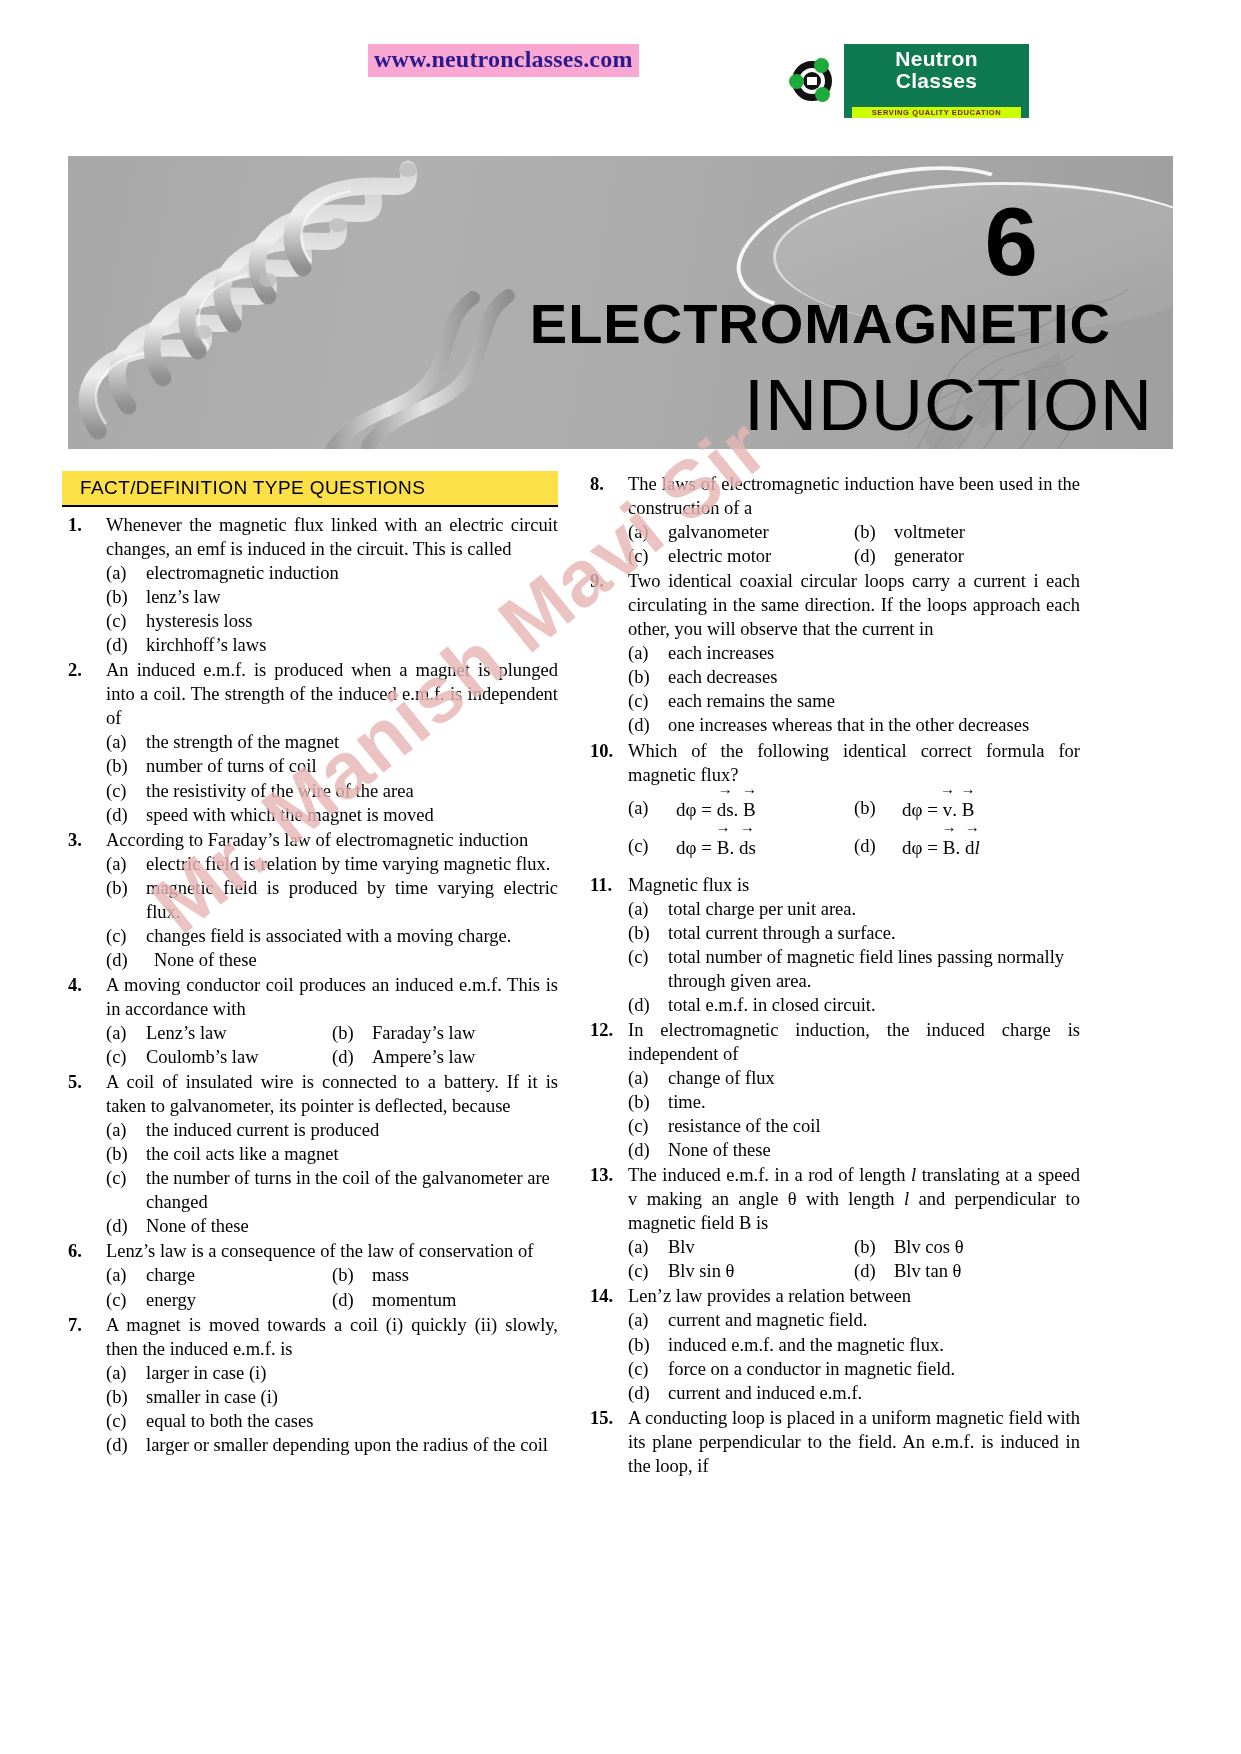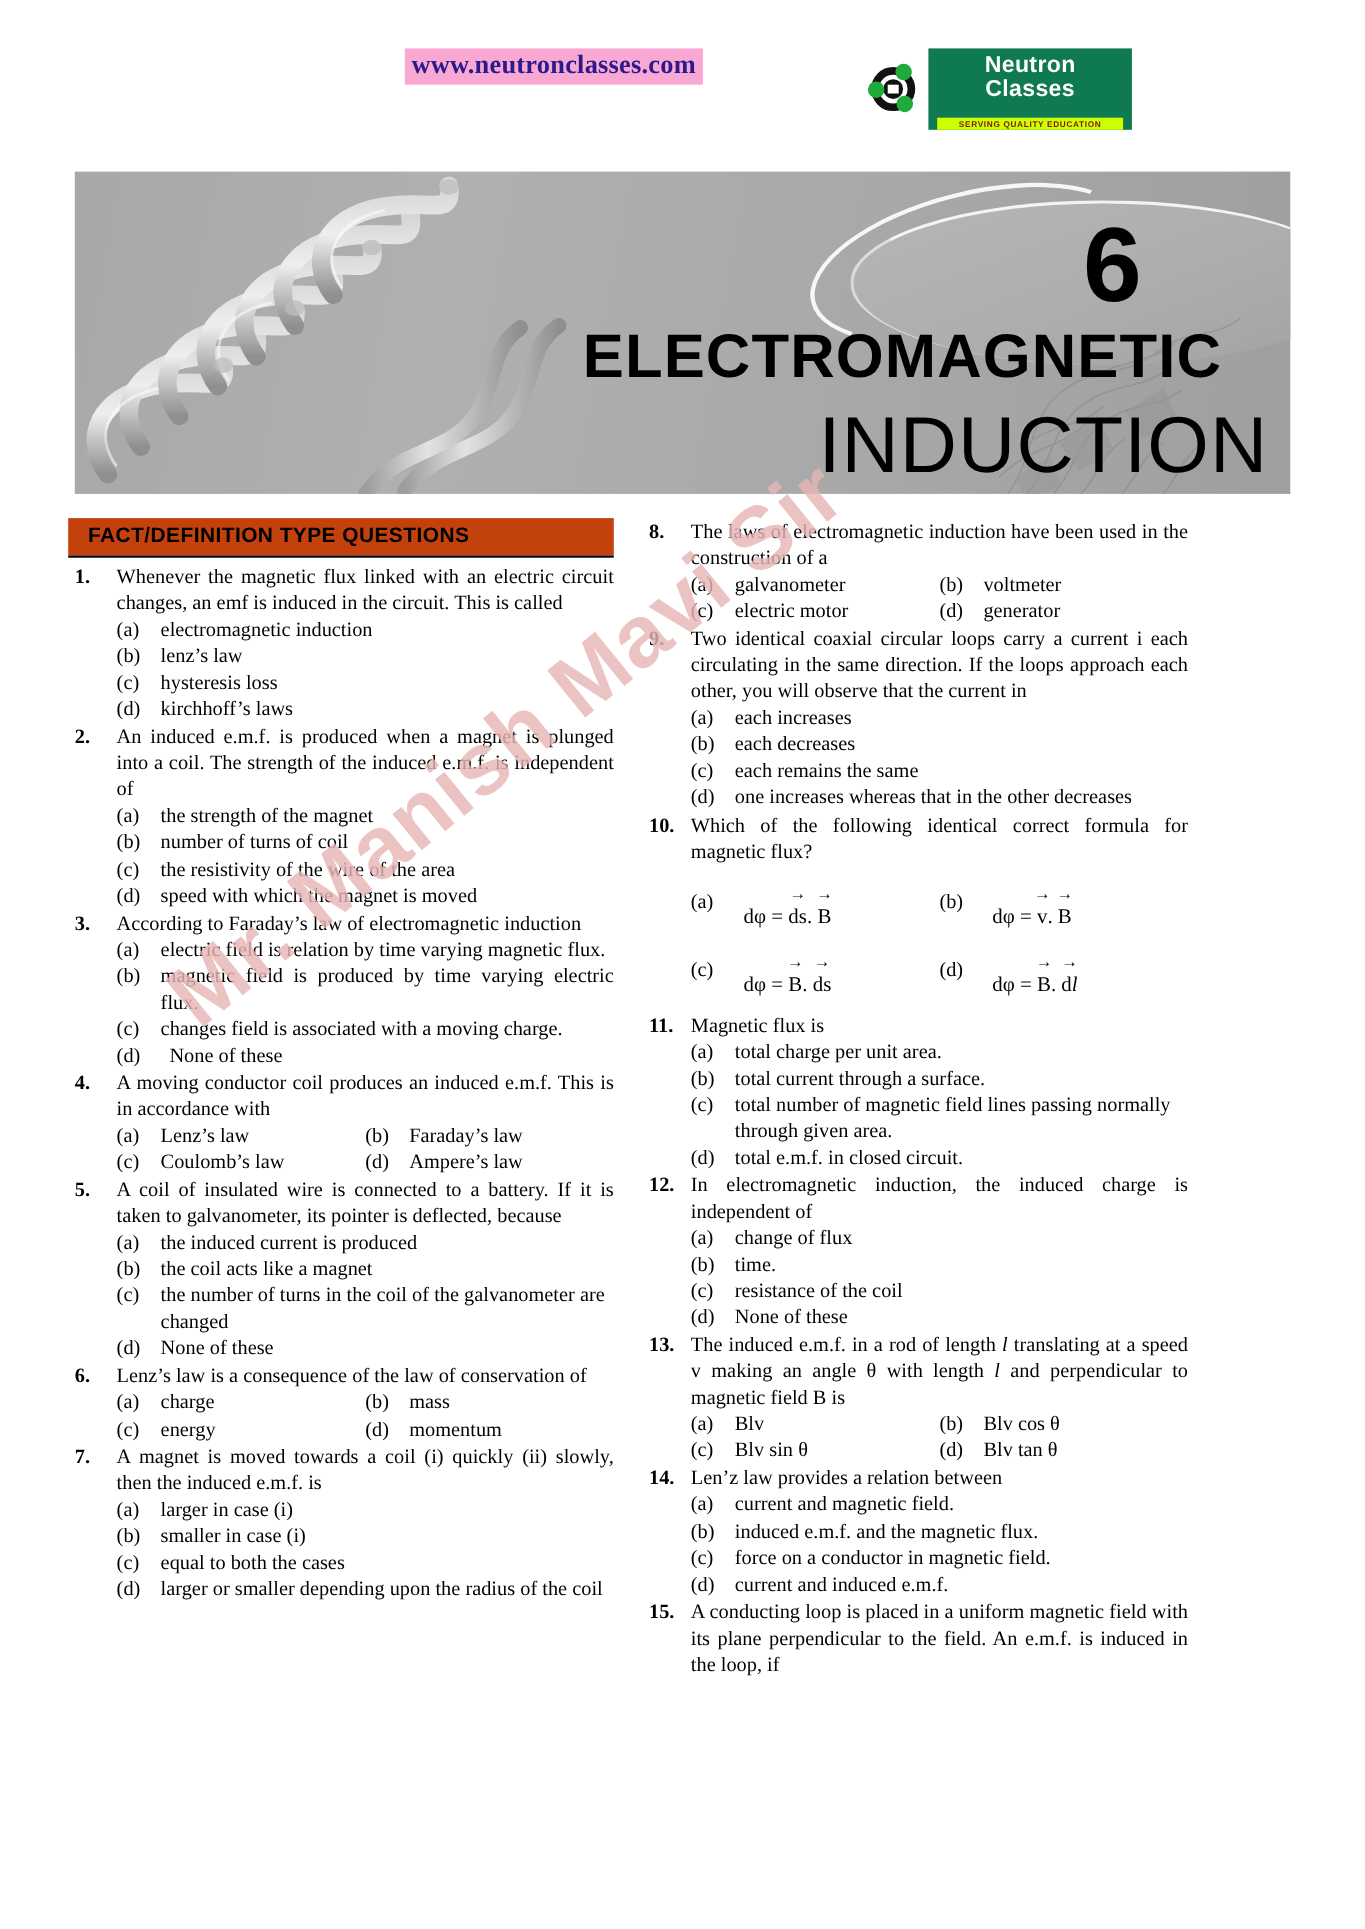--- a/index.html
+++ b/index.html
@@ -208,24 +208,24 @@
   .content {
     position: relative;
     margin: 22px 62px 0 62px;
     display: flex;
     gap: 26px;
     z-index: 2;
   }
   .col { width: 496px; }
 
   .section-header {
-    background: #c2410c;
+    background: #fde047;
     padding: 6px 0 6px 18px;
     font-family: "Liberation Sans", sans-serif;
-    font-weight: bold;
+    font-weight: normal;
     font-size: 19px;
     letter-spacing: 0.4px;
     color: #000000;
   }
   .section-rule {
     border-bottom: 2.5px solid #000000;
     margin-bottom: 6px;
   }
 
   .q {
@@ -294,21 +294,20 @@
   .formula-cell .opt-lbl { width: 40px; flex: none; }
   .formula-body {
     font-size: 19px;
     padding-left: 8px;
     white-space: nowrap;
   }
   .vec {
     position: relative;
     display: inline-block;
     padding-top: 2px;
-    margin-top: 24px;
   }
   .vec:before {
     content: "\2192";
     position: absolute;
     left: 50%;
     transform: translateX(-50%);
     top: -15px;
     font-size: 15px;
     line-height: 1;
   }

